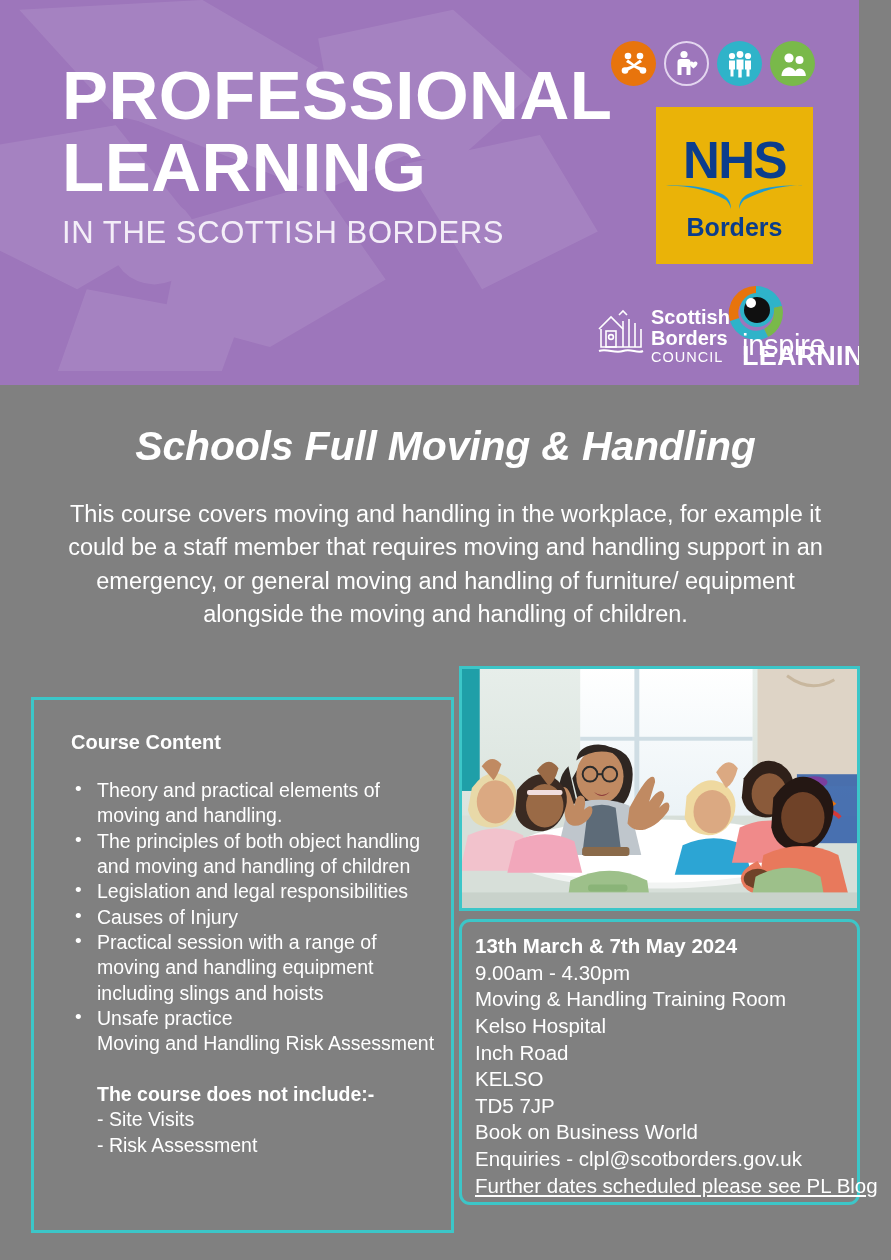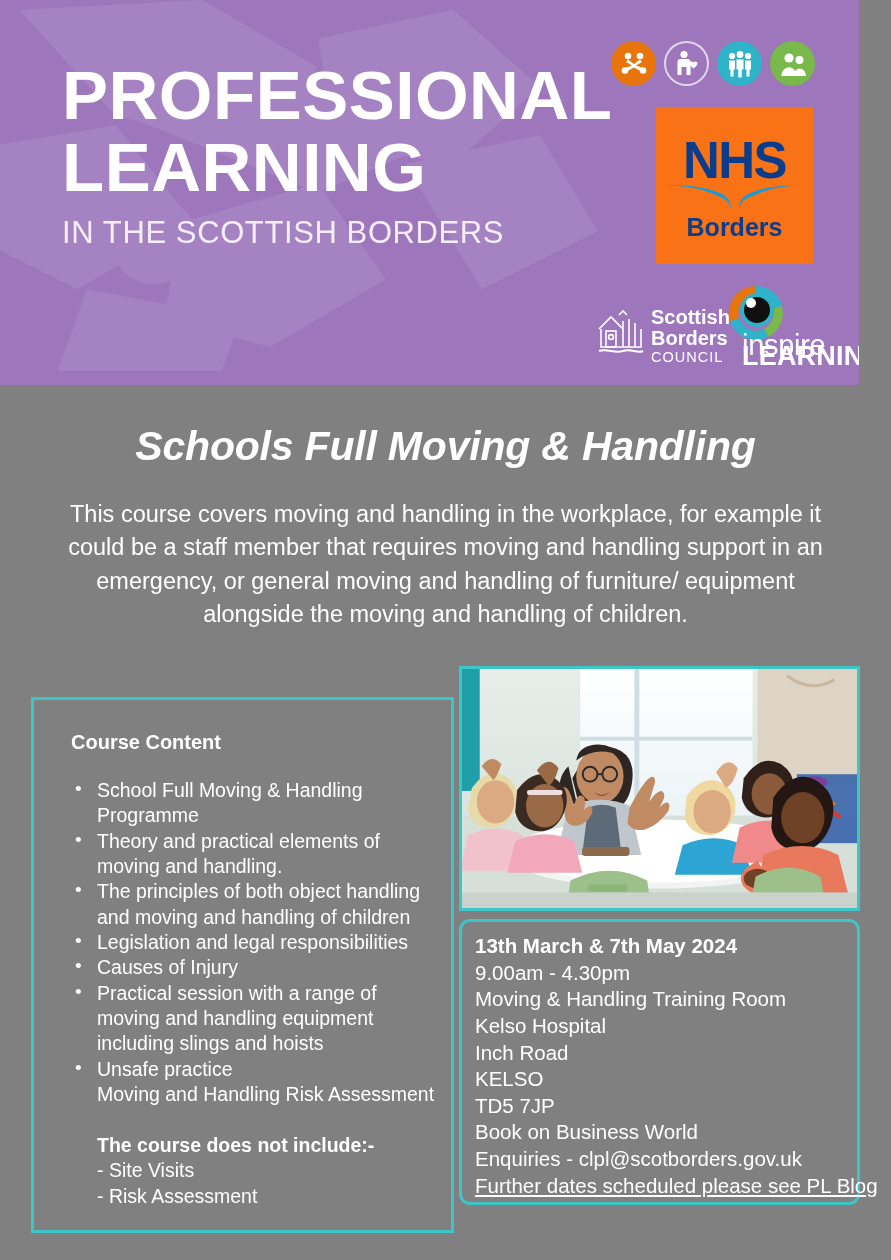--- a/index.html
+++ b/index.html
@@ -86,21 +86,21 @@
   .pill-icon.teal    { background: #2fb3c9; }
   .pill-icon.green   { background: #79b94a; }
 
   
   .nhs-logo {
     position: absolute;
     right: 46px;
     top: 107px;
     width: 157px;
     height: 157px;
-    background: #f97316;
+    background: #eab308;
     z-index: 4;
     display: flex;
     flex-direction: column;
     align-items: center;
     justify-content: center;
   }
   .nhs-word {
     font-family: "Liberation Sans", sans-serif;
     font-weight: 700;
     font-size: 51px;
@@ -405,21 +405,20 @@
       <div class="inspire-learning">LEARNING</div>
     </div>
   </div>
 
   <div class="course-title">Schools Full Moving &amp; Handling</div>
   <div class="course-desc">This course covers moving and handling in the workplace, for example it could be a staff member that requires moving and handling support in an emergency, or general moving and handling of furniture/ equipment alongside the moving and handling of children.</div>
 
   <div class="box content-box">
     <div class="content-heading">Course Content</div>
     <ul class="bullet-list">
-      <li class="bulleted">School Full Moving &amp; Handling Programme</li>
       <li class="bulleted">Theory and practical elements of moving and handling.</li>
       <li class="bulleted">The principles of both object handling and moving and handling of children</li>
       <li class="bulleted">Legislation and legal responsibilities</li>
       <li class="bulleted">Causes of Injury</li>
       <li class="bulleted">Practical session with a range of moving and handling equipment including slings and hoists</li>
       <li class="bulleted">Unsafe practice</li>
       <li class="nobullet">Moving and Handling Risk Assessment</li>
       <li class="nobullet">
         <span class="sub-block">
           <span class="sub-head">The course does not include:-</span>

